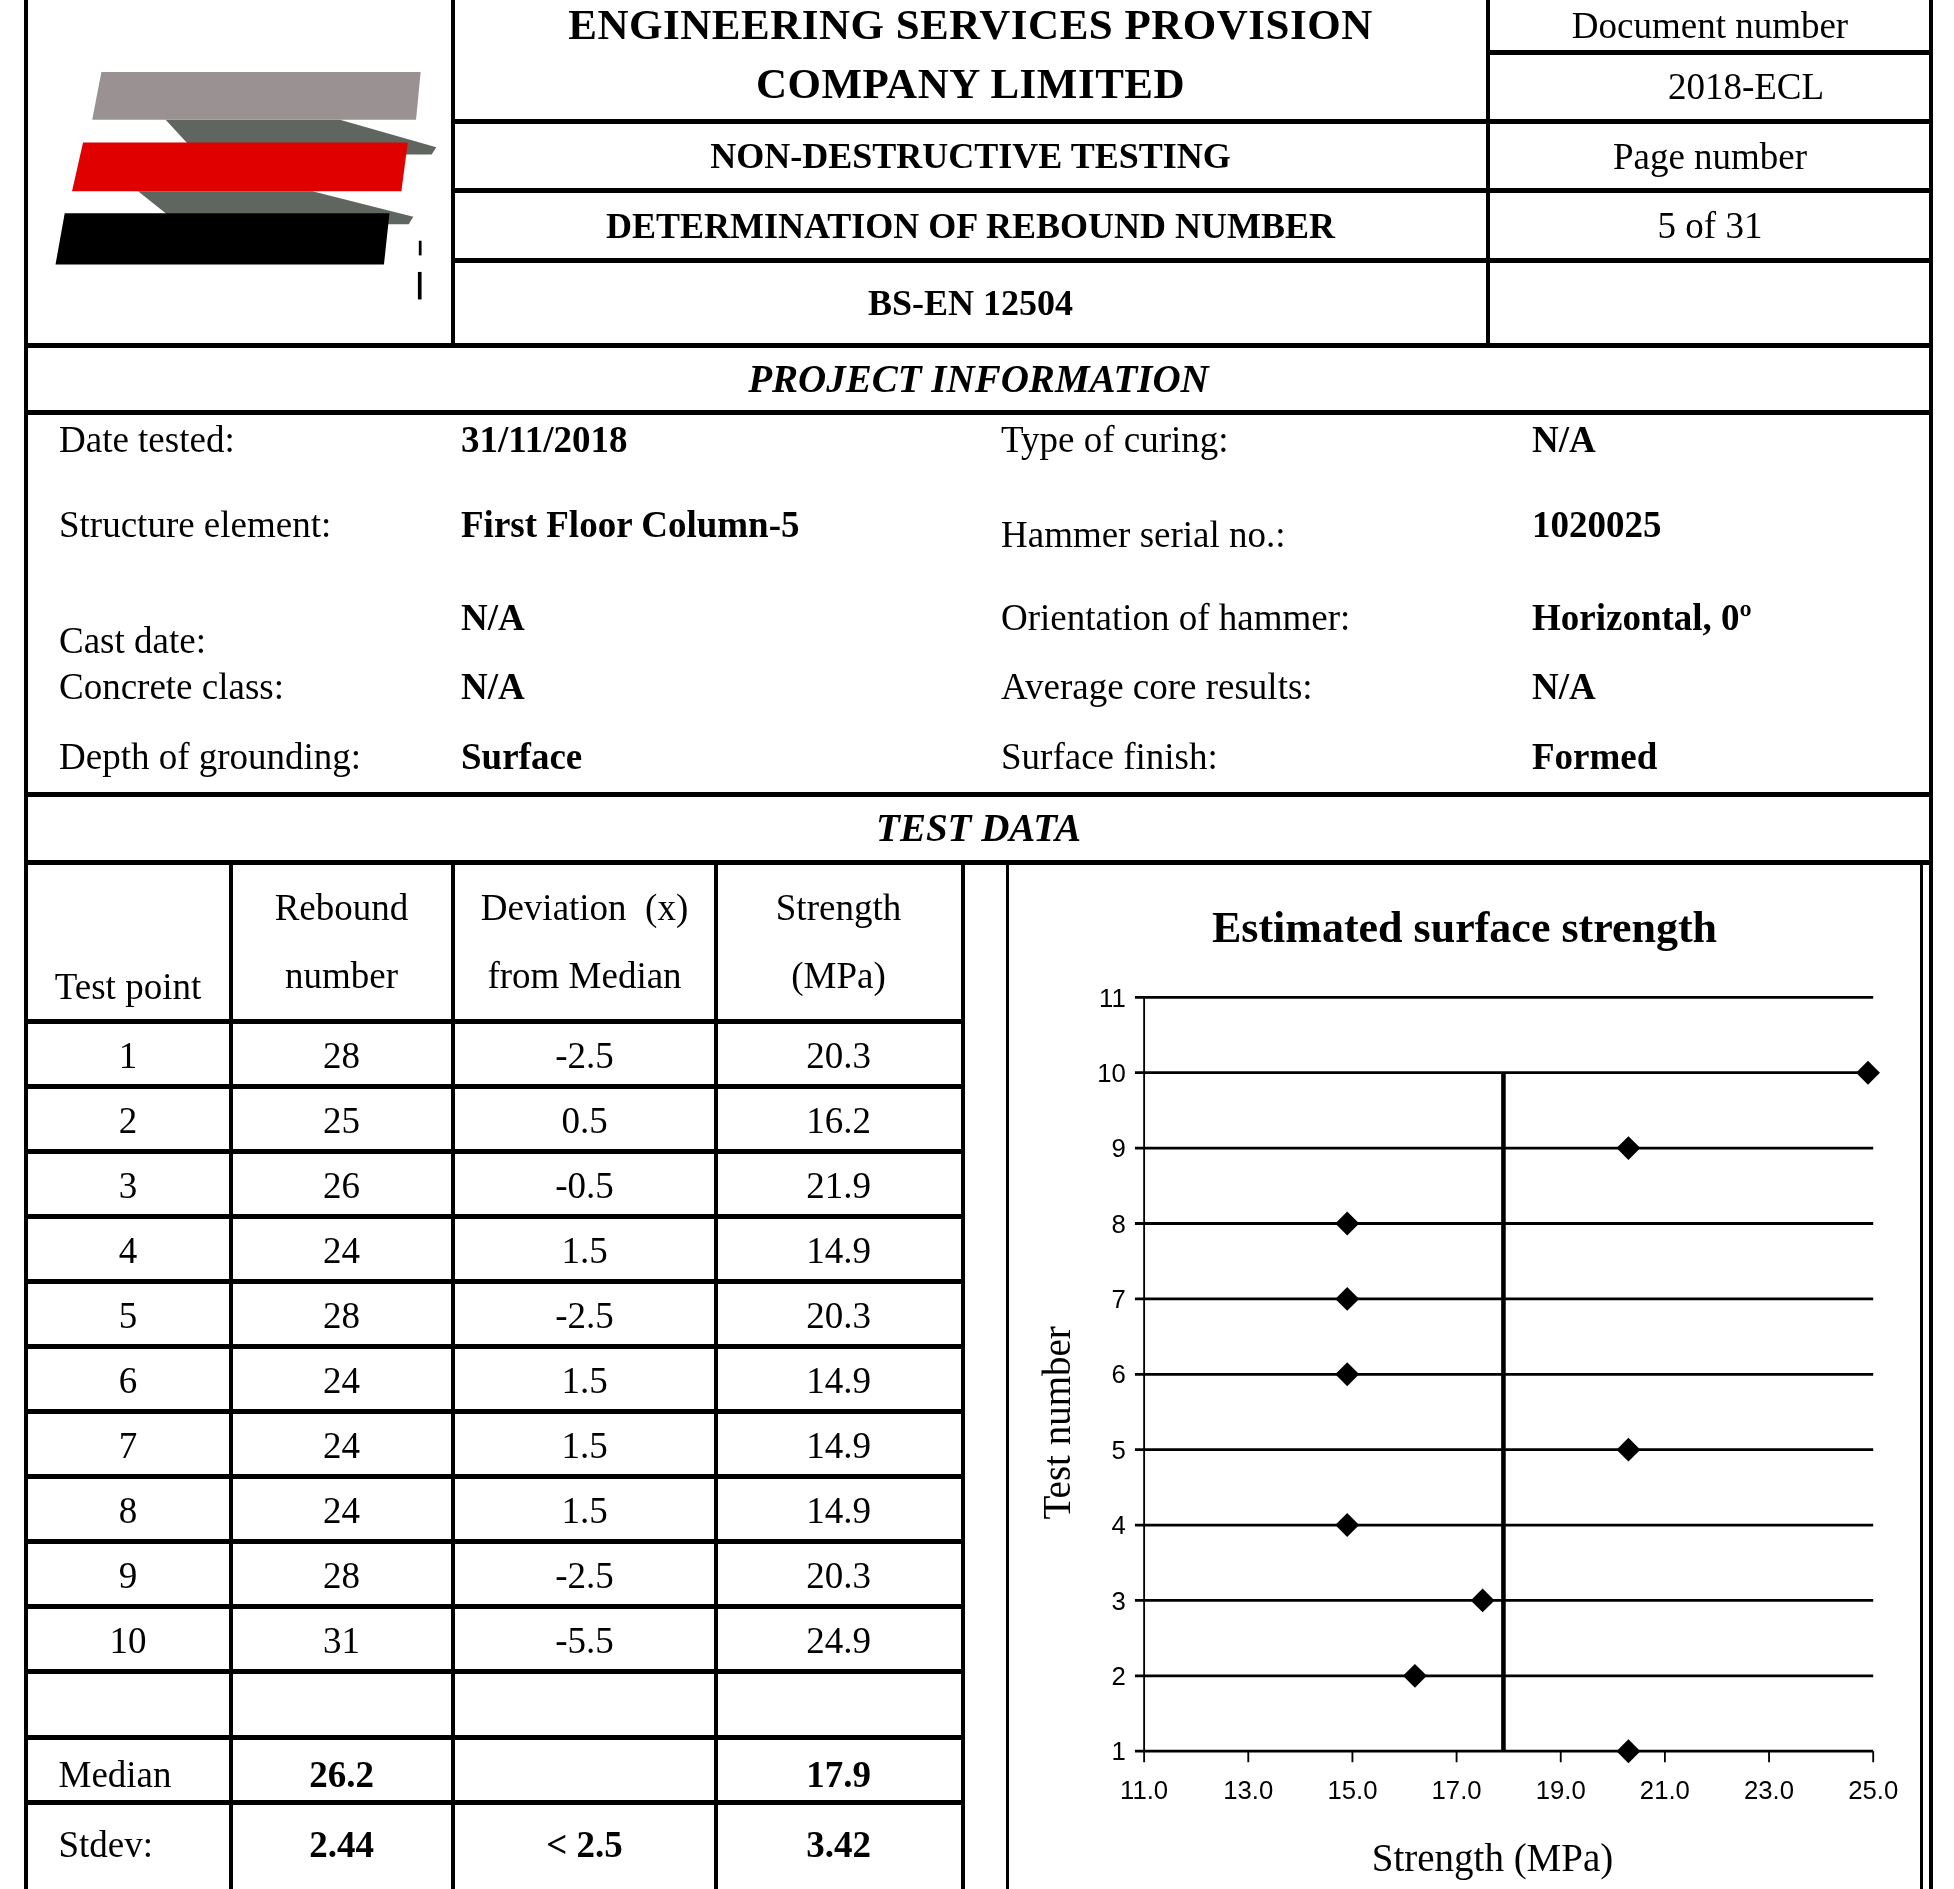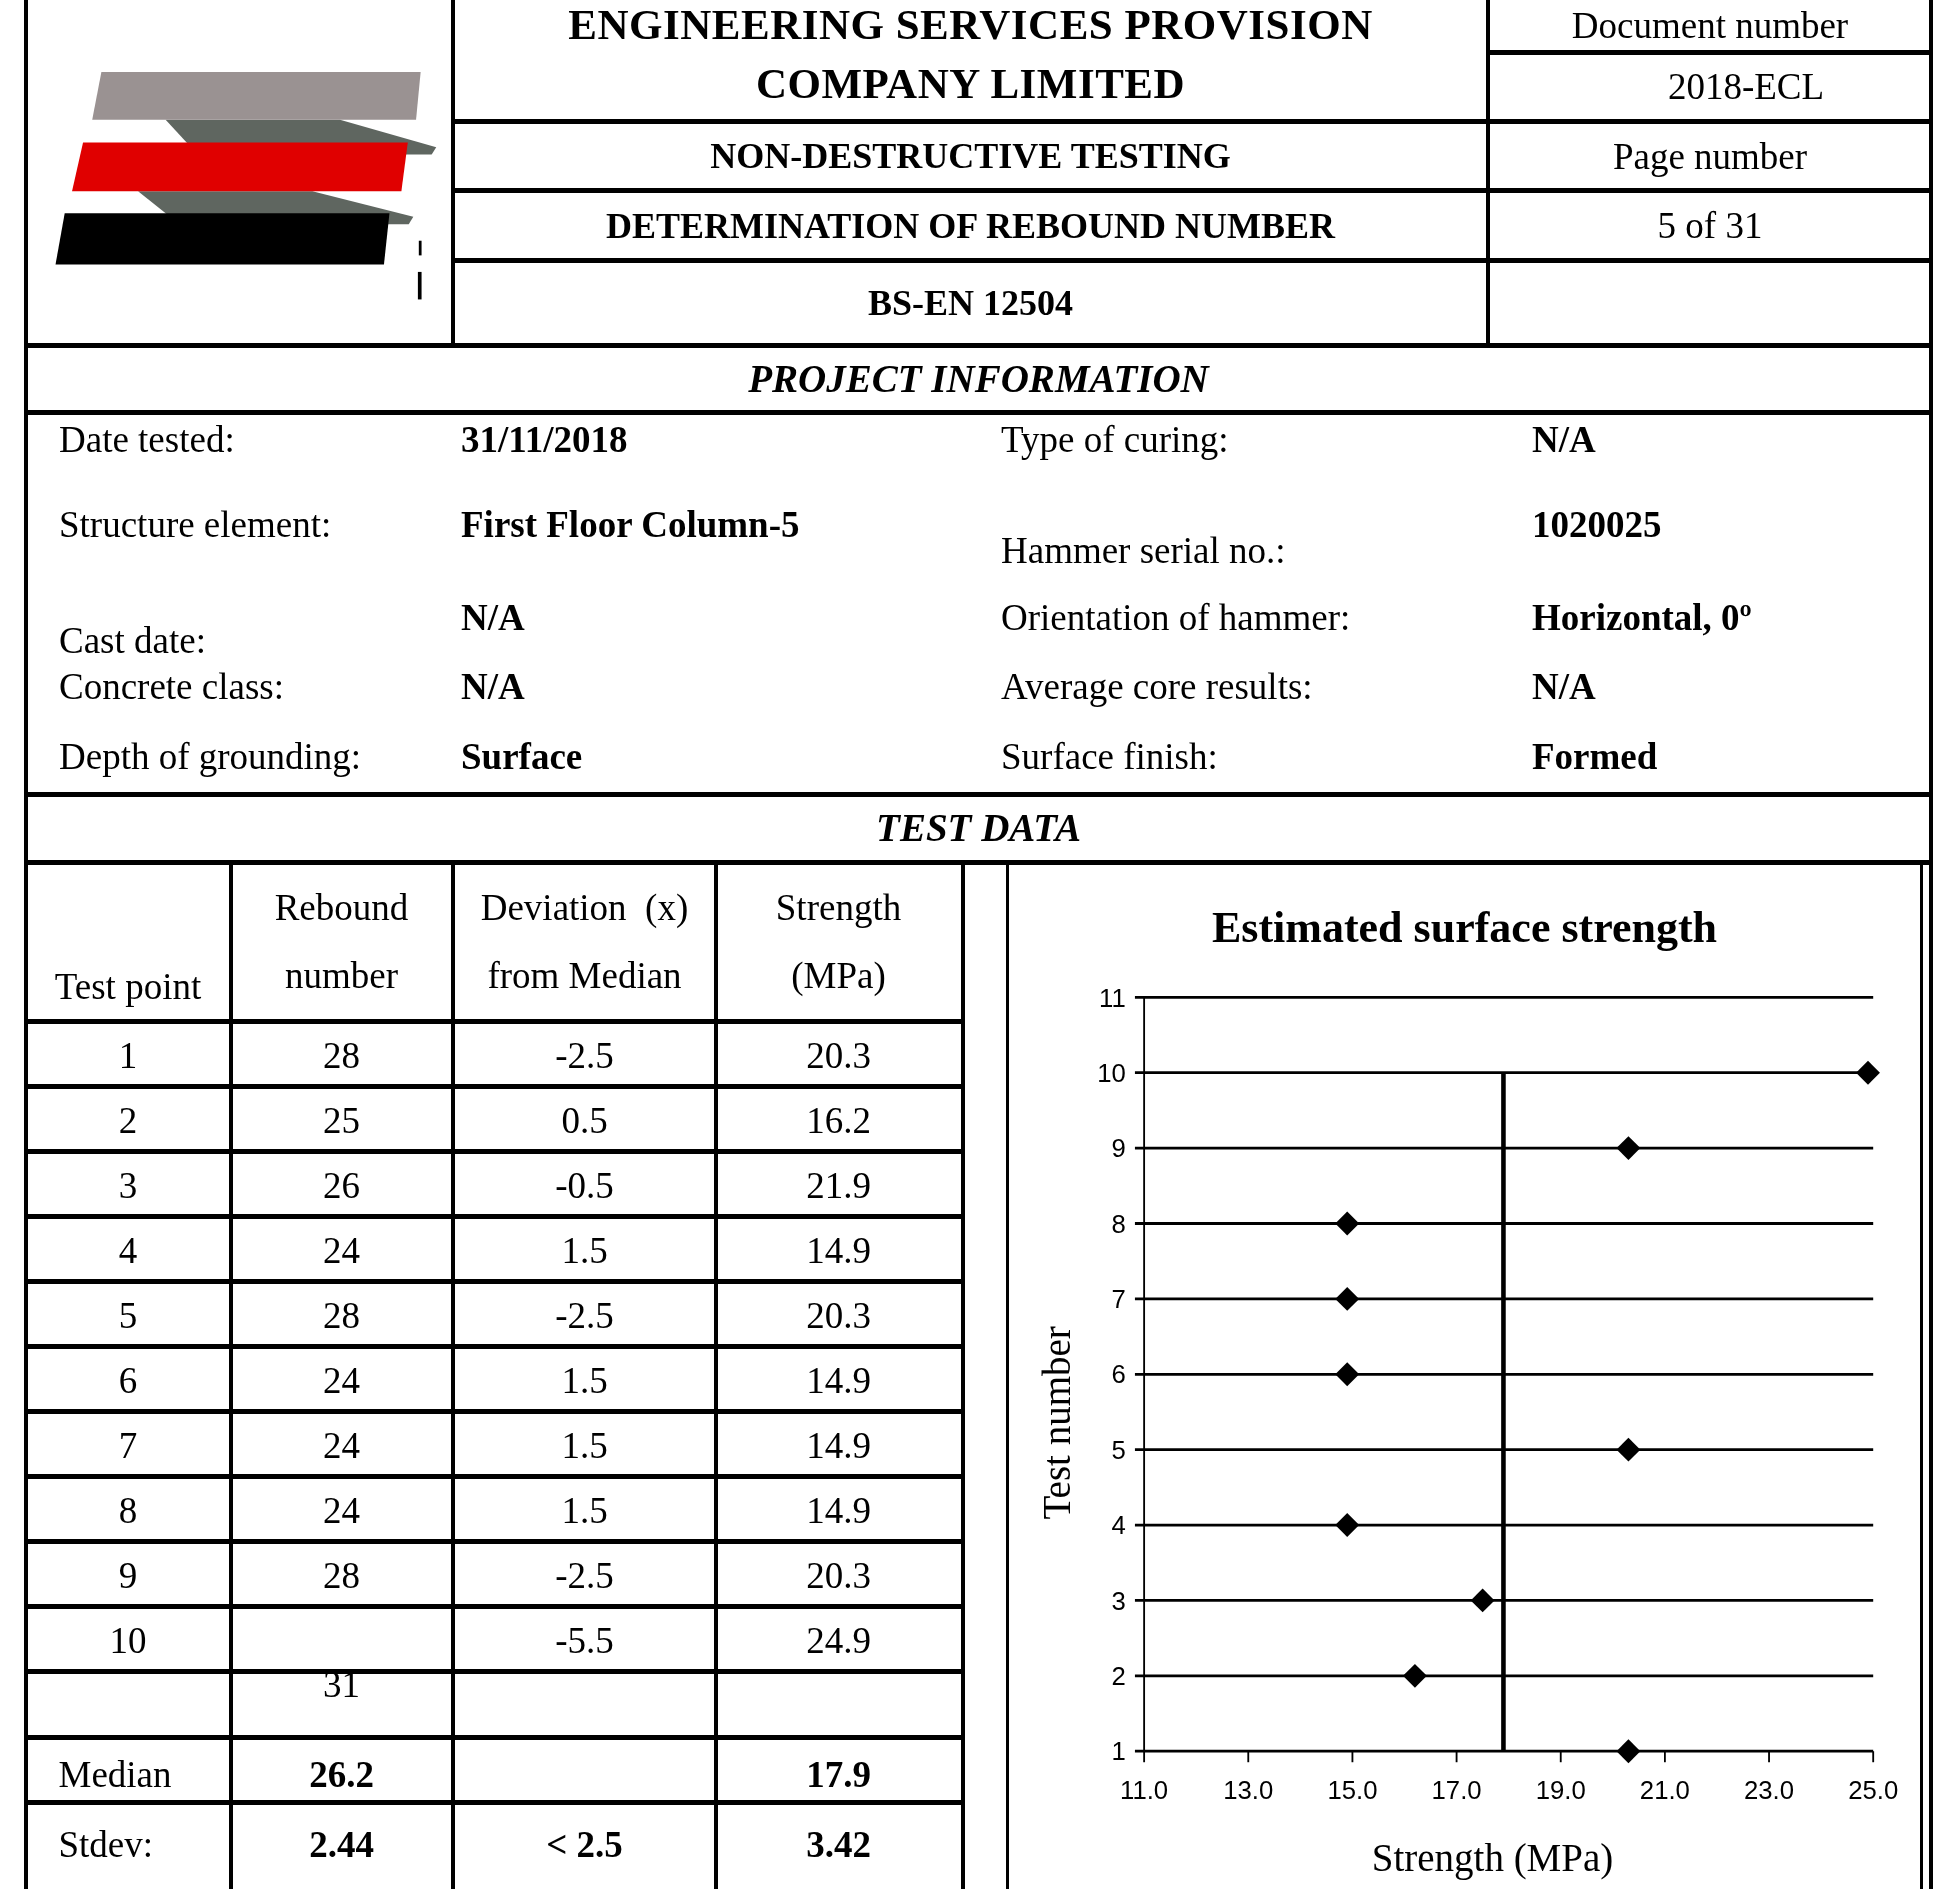--- a/index.html
+++ b/index.html
@@ -71,21 +71,21 @@
   <div class="info-value" style="left:461px; top:503px;">First Floor Column-5</div>
   <div class="info-label" style="left:59px; top:619px;">Cast date:</div>
   <div class="info-value" style="left:461px; top:596px;">N/A</div>
   <div class="info-label" style="left:59px; top:665px;">Concrete class:</div>
   <div class="info-value" style="left:461px; top:665px;">N/A</div>
   <div class="info-label" style="left:59px; top:735px;">Depth of grounding:</div>
   <div class="info-value" style="left:461px; top:735px;">Surface</div>
 
   <div class="info-label" style="left:1001px; top:418px;">Type of curing:</div>
   <div class="info-value" style="left:1532px; top:418px;">N/A</div>
-  <div class="info-label" style="left:1001px; top:529px;">Hammer serial no.:</div>
+  <div class="info-label" style="left:1001px; top:513px;">Hammer serial no.:</div>
   <div class="info-value" style="left:1532px; top:503px;">1020025</div>
   <div class="info-label" style="left:1001px; top:596px;">Orientation of hammer:</div>
   <div class="info-value" style="left:1532px; top:596px;">Horizontal, 0º</div>
   <div class="info-label" style="left:1001px; top:665px;">Average core results:</div>
   <div class="info-value" style="left:1532px; top:665px;">N/A</div>
   <div class="info-label" style="left:1001px; top:735px;">Surface finish:</div>
   <div class="info-value" style="left:1532px; top:735px;">Formed</div>
 
   <div class="hl" style="left:24px; width:1908px; top:792px;"></div>
 </div>
@@ -176,21 +176,21 @@
         <div class="hl" style="left: 24px; width: 940px; top: 1539px;"></div>
         <div>
           <div class="cell td" style="left: 27.5px; width: 201px; top: 1544px; height: 62px;">9</div>
           <div class="cell td" style="left: 232px; width: 219px; top: 1544px; height: 62px;">28</div>
           <div class="cell td" style="left: 455px; width: 259px; top: 1544px; height: 62px;">-2.5</div>
           <div class="cell td" style="left: 717px; width: 243px; top: 1544px; height: 62px;">20.3</div>
         </div>
         <div class="hl" style="left: 24px; width: 940px; top: 1604px;"></div>
         <div>
           <div class="cell td" style="left: 27.5px; width: 201px; top: 1609px; height: 62px;">10</div>
-          <div class="cell td" style="left: 232px; width: 219px; top: 1609px; height: 62px; margin-top: 44px;">31</div>
+          <div class="cell td" style="left: 232px; width: 219px; top: 1609px; height: 62px;">31</div>
           <div class="cell td" style="left: 455px; width: 259px; top: 1609px; height: 62px;">-5.5</div>
           <div class="cell td" style="left: 717px; width: 243px; top: 1609px; height: 62px;">24.9</div>
         </div>
         <div class="hl" style="left: 24px; width: 940px; top: 1669px;"></div>
         <div>
           <div class="cell td" style="left: 27.5px; width: 201px; top: 1674px; height: 62px;"></div>
           <div class="cell td" style="left: 232px; width: 219px; top: 1674px; height: 62px;"></div>
           <div class="cell td" style="left: 455px; width: 259px; top: 1674px; height: 62px;"></div>
           <div class="cell td" style="left: 717px; width: 243px; top: 1674px; height: 62px;"></div>
         </div>

